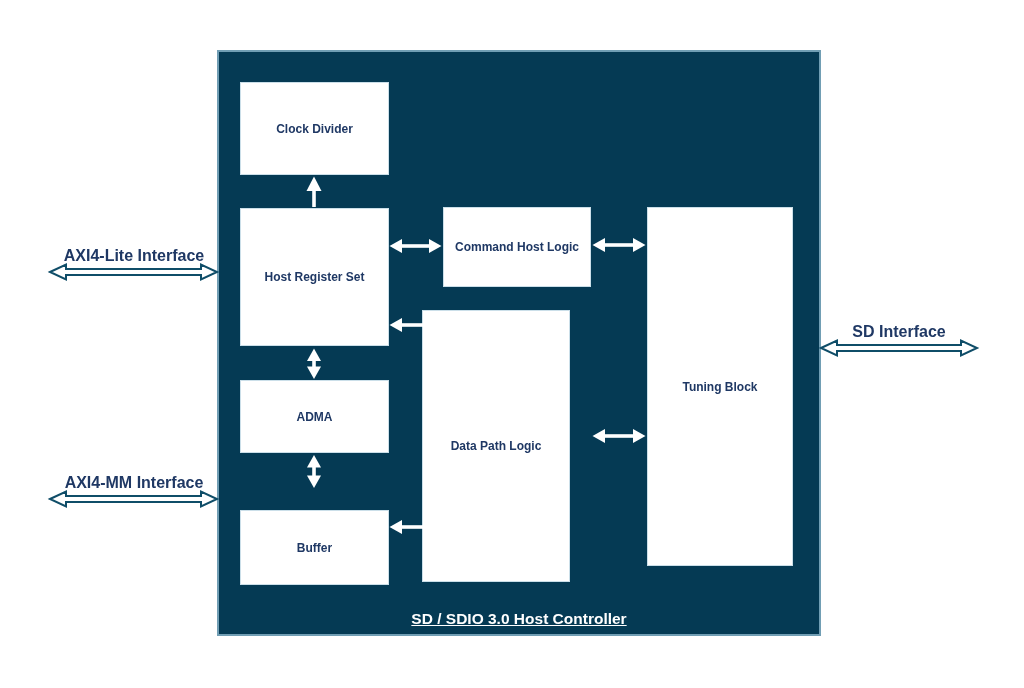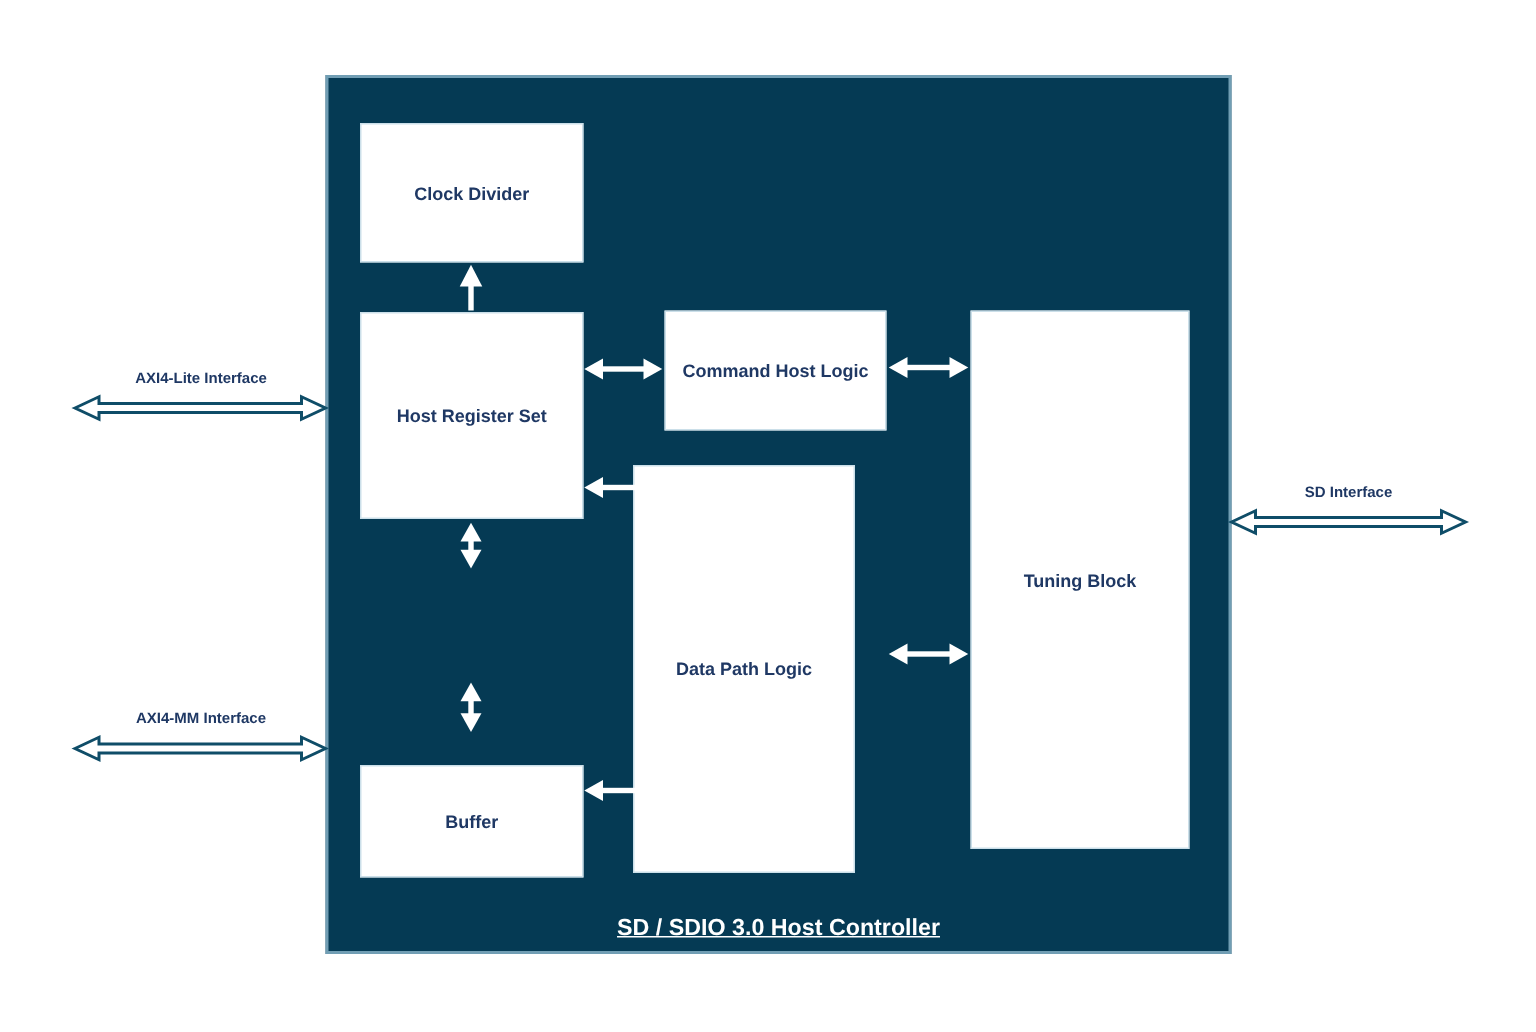--- a/index.html
+++ b/index.html
@@ -58,21 +58,21 @@
     text-align: center;
     font-weight: bold;
     font-size: 15.5px;
     color: #ffffff;
     text-decoration: underline;
   }
   .iface-label {
     position: absolute;
     text-align: center;
     font-weight: bold;
-    font-size: 10px;
+    font-size: 16px;
     color: #1f3864;
     white-space: nowrap;
   }
   .lbl-axi-lite { left:  50px; top: 247px; width: 168px; }
   .lbl-axi-mm   { left:  50px; top: 474px; width: 168px; }
   .lbl-sd       { left: 821px; top: 323px; width: 156px; }
   svg.arrows {
     position: absolute;
     left: 0;
     top: 0;
@@ -87,20 +87,23 @@
   <div class="controller-box"></div>
 
   <div class="block blk-clock-divider">
     <span class="label">Clock Divider</span>
   </div>
 
   <div class="block blk-host-register">
     <span class="label">Host Register Set</span>
   </div>
 
+  <div class="block blk-adma">
+    <span class="label">ADMA</span>
+  </div>
 
   <div class="block blk-buffer">
     <span class="label">Buffer</span>
   </div>
 
   <div class="block blk-cmd-path">
     <span class="label">Command Host Logic</span>
   </div>
 
   <div class="block blk-data-path">

